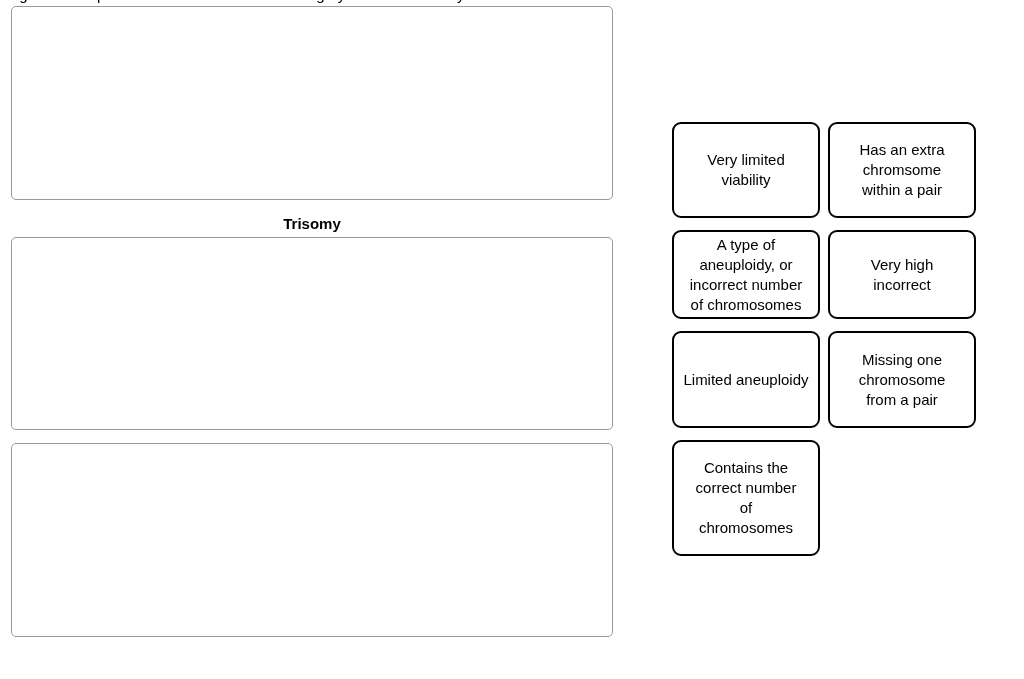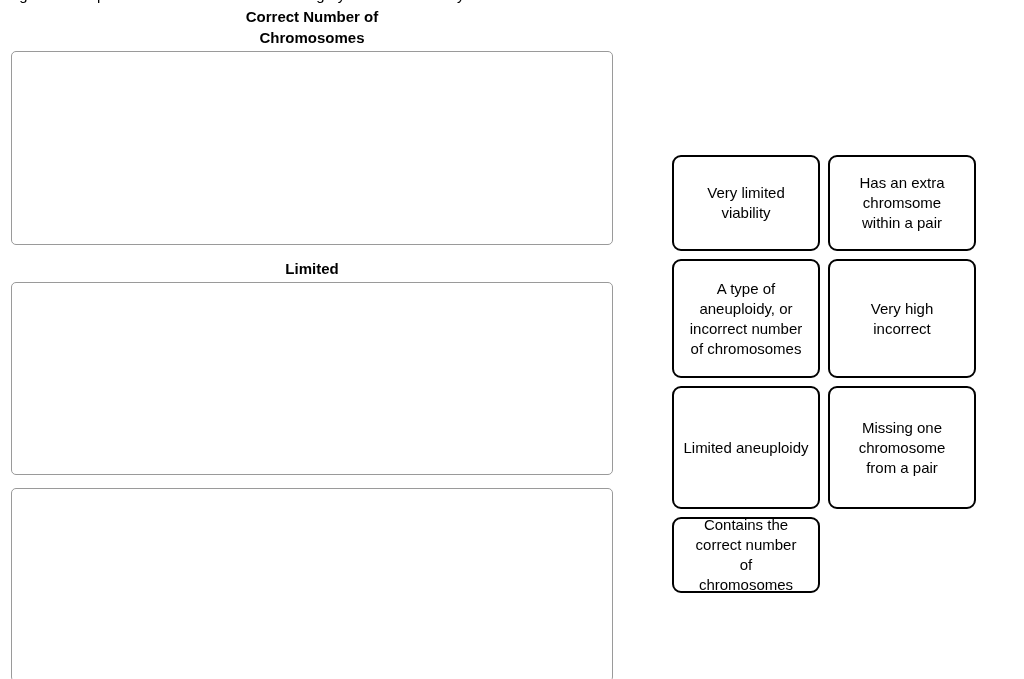--- a/index.html
+++ b/index.html
@@ -65,71 +65,68 @@
   .dz-1 { height: 194px; }
   .dz-2 { height: 193px; }
   .dz-3 { height: 194px; }
 
   .cat-gap { height: 13px; }
 
   
   .tile-bank {
     position: absolute;
     left: 672px;
-    top: 155px;
+    top: 122px;
     width: 304px;
     display: grid;
     grid-template-columns: 148px 148px;
     column-gap: 8px;
     row-gap: 12px;
-    gap: 8px;
   }
   .tile {
     border: 2px solid #000000;
     border-radius: 9px;
     background: #ffffff;
     box-sizing: border-box;
     display: flex;
     align-items: center;
     justify-content: center;
     text-align: center;
     font-size: 15px;
     line-height: 20px;
     color: #000;
     padding: 4px 5px;
     cursor: grab;
     user-select: none;
   }
   .tile-row-1 { height: 96px; }
-  .tile-row-2 { height: 119px; }
-  .tile-row-3 { height: 123px; }
-  .tile-row-4 { height: 76px; }
+  .tile-row-2 { height: 89px; }
+  .tile-row-3 { height: 97px; }
+  .tile-row-4 { height: 116px; }
   .tile span { display: block; white-space: pre-line; }
 </style>
 </head>
 <body>
 
 <div id="stage">
 
   <div class="clipped-line-wrap">
     <div class="clipped-line">rag the descriptions below into the correct category boxes. Each may be used once.</div>
   </div>
 
   <div class="categories">
 
     <div class="category">
-      <div class="category-title" style="white-space: pre-line;">Correct Number of
-Chromosomes</div>
       <div class="dropzone dz-1"></div>
     </div>
 
     <div class="cat-gap"></div>
 
     <div class="category">
-      <div class="category-title" style="white-space: pre-line;">Limited</div>
+      <div class="category-title" style="white-space: pre-line;">Trisomy</div>
       <div class="dropzone dz-2"></div>
     </div>
 
     <div class="cat-gap"></div>
 
     <div class="category">
       <div class="dropzone dz-3"></div>
     </div>
 
   </div>

